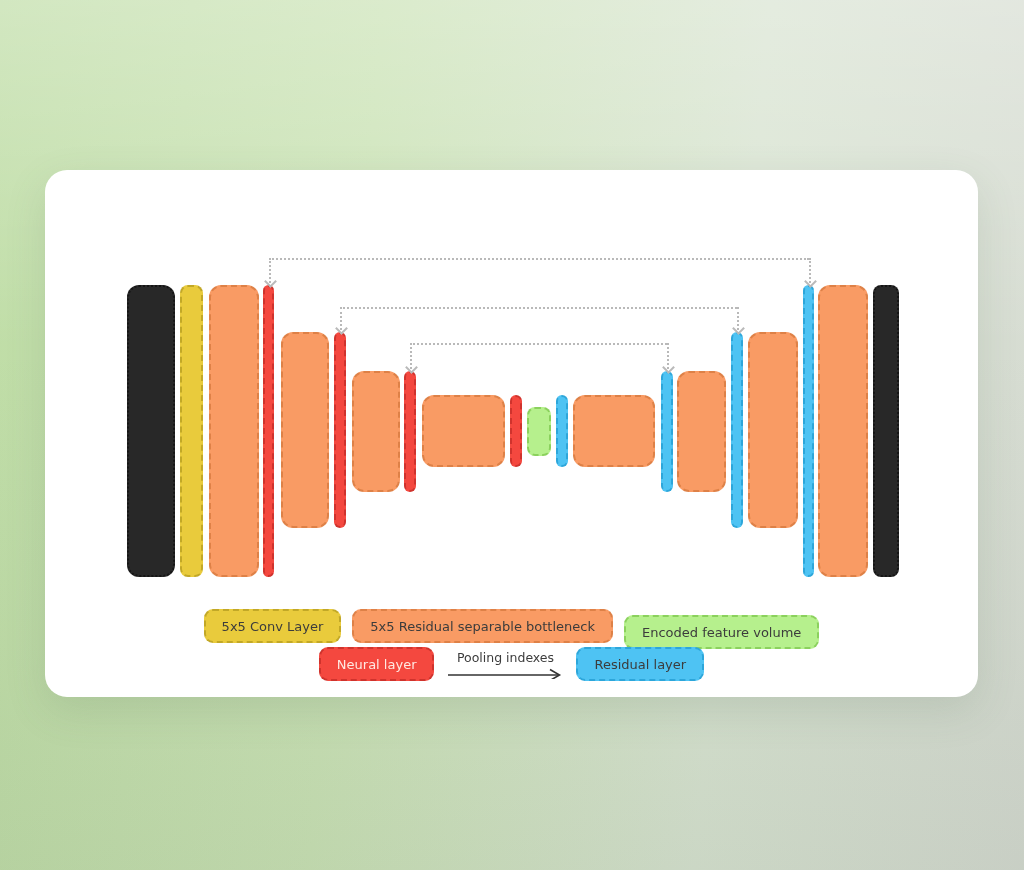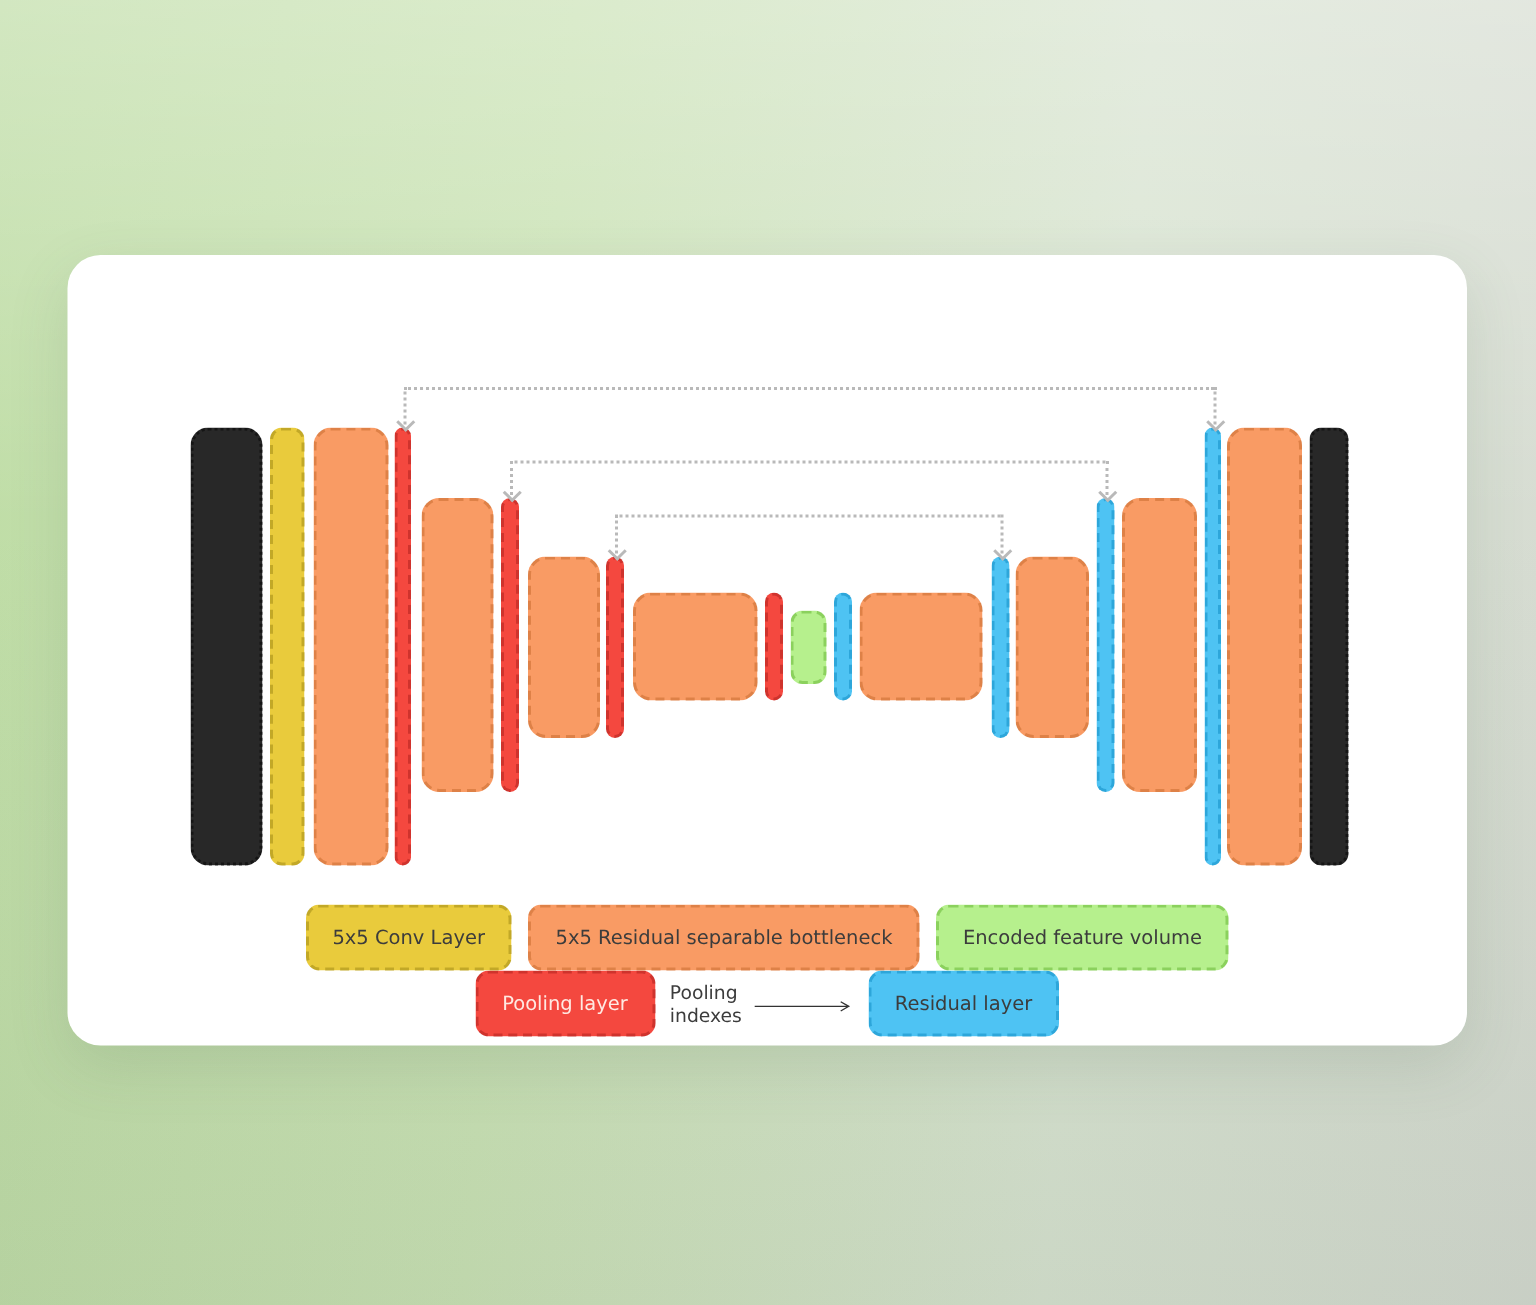--- a/index.html
+++ b/index.html
@@ -30,30 +30,30 @@
   .block.unpool     { background:var(--unpool-fill);     border-color:var(--unpool-border); }
   .block.encoded    { background:var(--encoded-fill);    border-color:var(--encoded-border); }
   .conn { position:absolute; }
   .conn.h { border-top:2px dotted var(--connector); }
   .conn.v { border-left:2px dotted var(--connector); }
   .conn.chev { width:7px; height:7px; border-right:2px solid var(--connector); border-bottom:2px solid var(--connector); transform:rotate(45deg); }
   .legend-row { position:absolute; left:0; right:0; display:flex; justify-content:center; align-items:center; }
   .legend-row.r1 { top:433px; gap:11px; }
   .legend-row.r2 { top:477px; gap:10px; }
   .lg {
-    box-sizing:border-box; height:44px; border-radius:9px; border:2px dashed;
+    box-sizing:border-box; height:34px; border-radius:9px; border:2px dashed;
     display:flex; align-items:center; padding:0 16px;
     font-size:13px; color:var(--text-dark); white-space:nowrap;
   }
   .lg.conv       { background:var(--conv-fill);       border-color:var(--conv-border); }
   .lg.bottleneck { background:var(--bottleneck-fill); border-color:var(--bottleneck-border); }
-  .lg.encoded    { background:var(--encoded-fill);    border-color:var(--encoded-border); }
+  .lg.encoded    { background:var(--encoded-fill);    border-color:var(--encoded-border);margin-top:12px; }
   .lg.pool       { background:var(--pool-fill);       border-color:var(--pool-border); color:var(--pool-text); }
   .lg.unpool     { background:var(--unpool-fill);     border-color:var(--unpool-border); }
-  .arrow-group { display:flex; align-items:center; width:122px; gap:1px; }
+  .arrow-group { display:flex; flex-direction:column; align-items:center; width:122px; gap:1px; }
   .arrow-group .lbl { font-size:12.5px; color:var(--text-dark); }
 </style>
 </head>
 <body>
 
 <div class="card">
 
   <div class="diagram" id="diagram">
       <div class="block input" style="left: 82px; top: 115px; width: 48px; height: 292px; border-radius: 12px;"></div>
       <div class="block conv" style="left: 135px; top: 115px; width: 23px; height: 292px; border-radius: 8px;"></div>
@@ -92,21 +92,21 @@
       <div class="conn chev" style="left: 619px; top: 193px;"></div>
     </div>
 
   <div class="legend-row r1">
     <div class="lg conv">5x5 Conv Layer</div>
     <div class="lg bottleneck">5x5 Residual separable bottleneck</div>
     <div class="lg encoded">Encoded feature volume</div>
   </div>
 
   <div class="legend-row r2">
-    <div class="lg pool">Pooling layer</div>
+    <div class="lg pool">Neural layer</div>
     <div class="arrow-group">
       <span class="lbl">Pooling indexes</span>
       <svg width="118" height="13" viewBox="0 0 118 13">
         <line x1="2" y1="9" x2="112" y2="9" stroke="#333" stroke-width="1.6"></line>
         <path d="M104 3.5 L113.5 9 L104 14.5" fill="none" stroke="#333" stroke-width="1.6"></path>
       </svg>
     </div>
     <div class="lg unpool">Residual layer</div>
   </div>
 </div>

